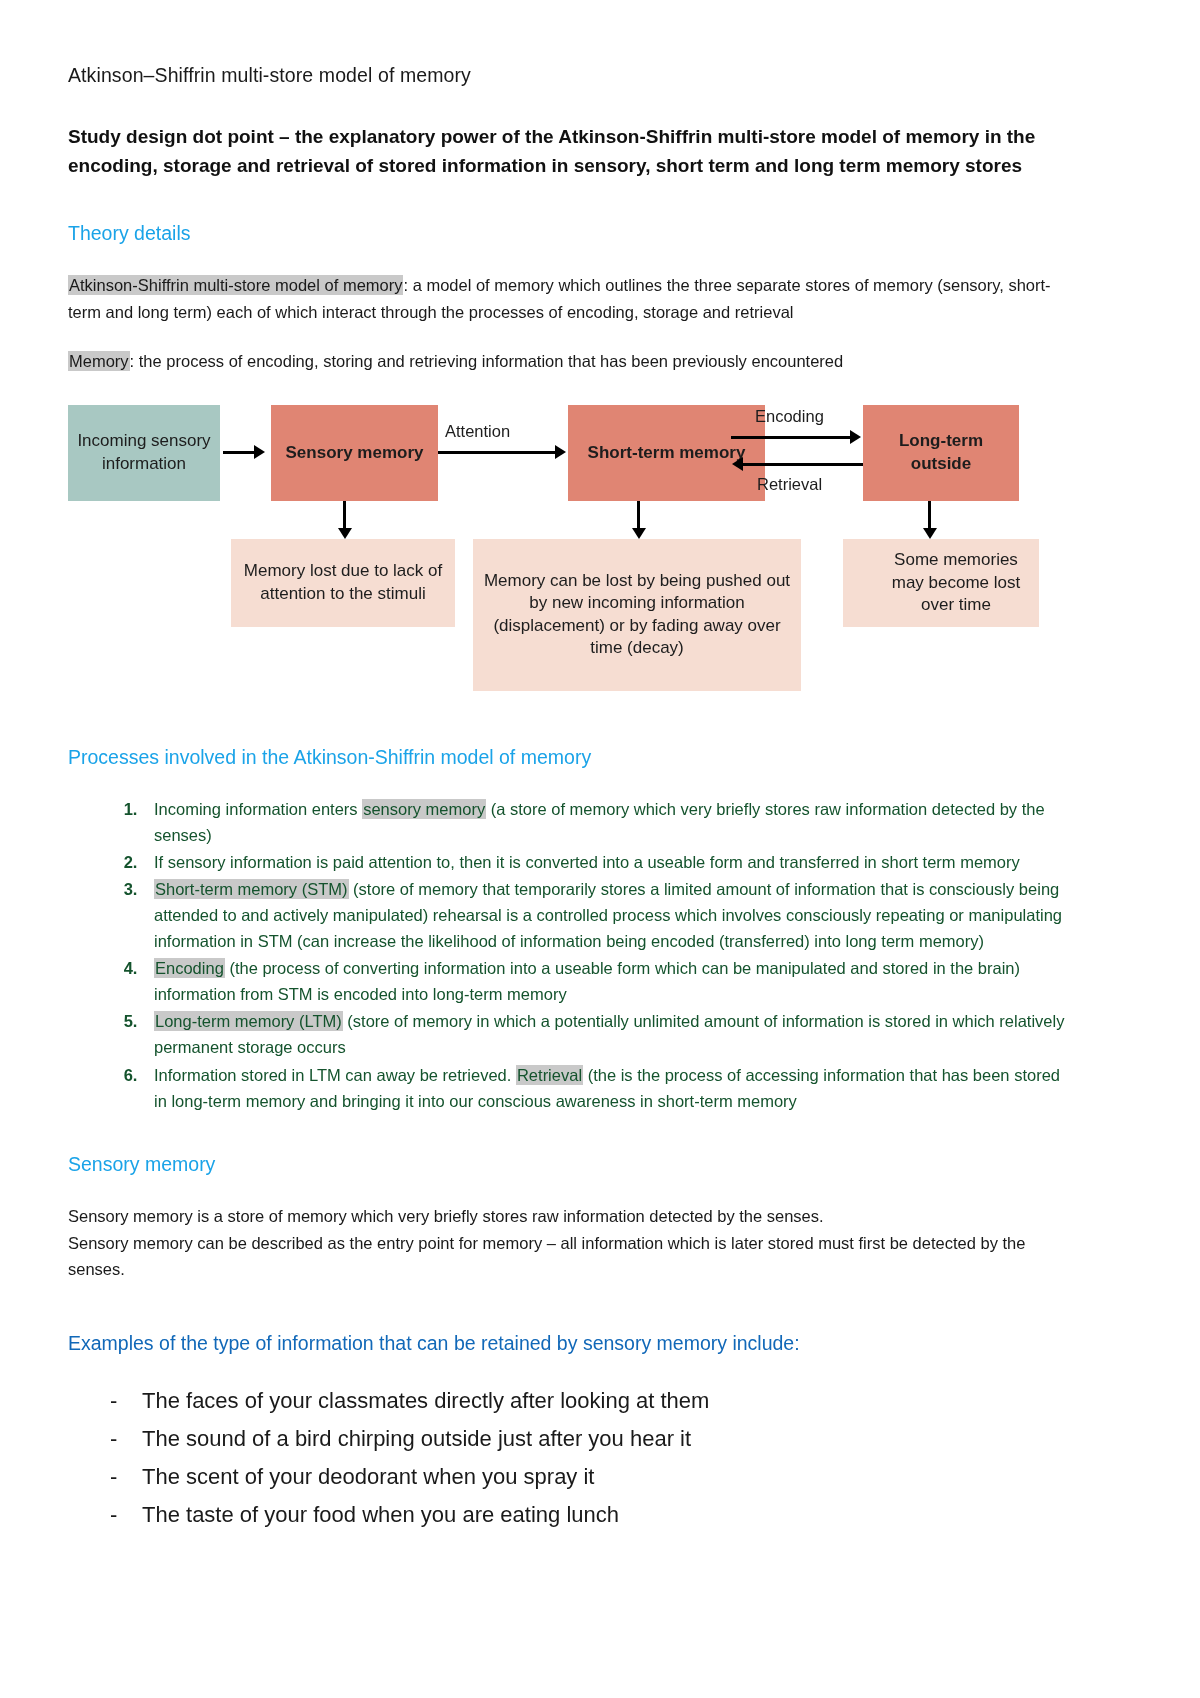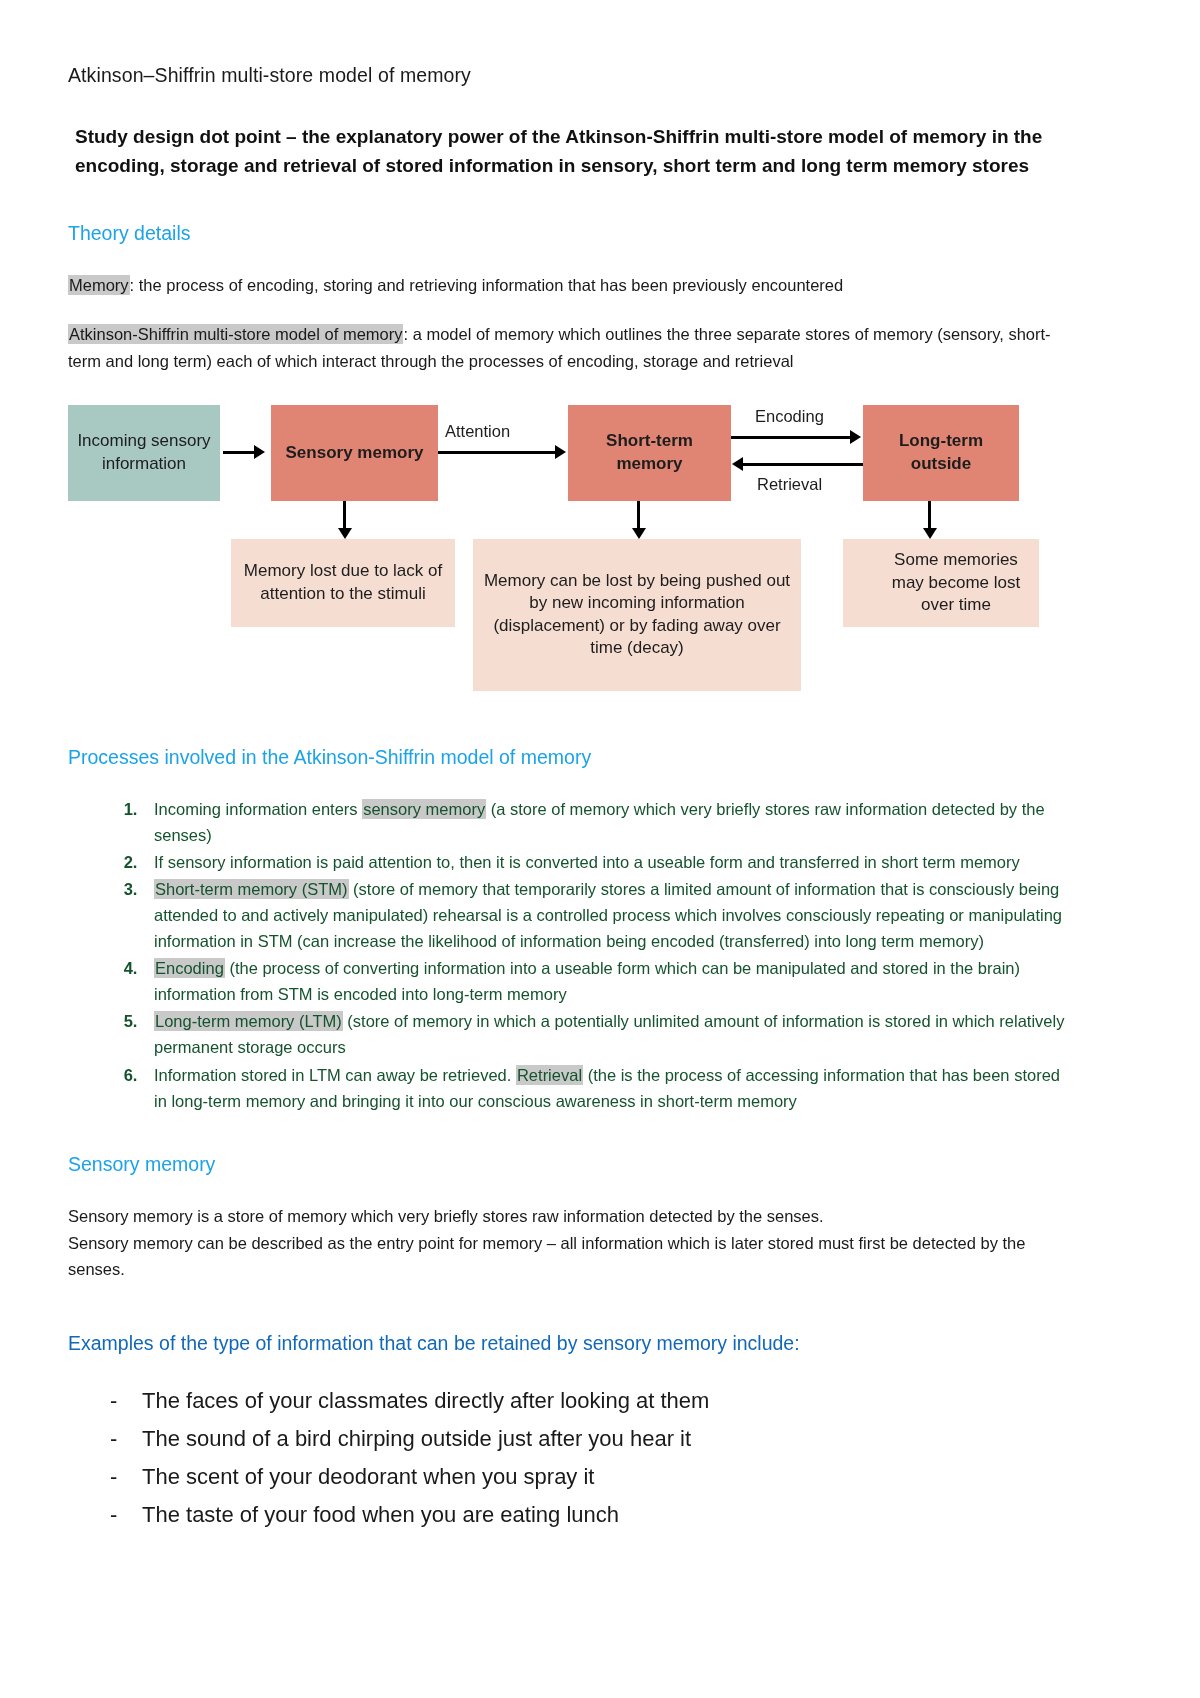--- a/index.html
+++ b/index.html
@@ -26,21 +26,21 @@
     font-weight: 400;
     color: #1a1a1a;
     letter-spacing: 0.1px;
     margin: 0 0 34px 0;
     line-height: 1.4;
   }
   .study-dot {
     font-size: 19px;
     font-weight: bold;
     line-height: 1.52;
-    margin: 0 0 40px 7px;
+    margin: 0 0 40px 0;
     color: #111111;
     max-width: 990px;
   }
   h2.section-heading {
     font-size: 19.5px;
     font-weight: 400;
     color: #1aa3e8;
     margin: 0 0 26px 0;
     line-height: 1.3;
   }
@@ -162,45 +162,45 @@
 
 <div class="page">
 
   <h1 class="doc-title">Atkinson–Shiffrin multi-store model of memory</h1>
 
   <p class="study-dot">Study design dot point – the explanatory power of the Atkinson-Shiffrin multi-store model of memory in the encoding, storage and retrieval of stored information in sensory, short term and long term memory stores</p>
 
   <h2 class="section-heading">Theory details</h2>
 
   <p class="body-text">
+    <span class="hl">Atkinson-Shiffrin multi-store model of memory</span><span>: a model of memory which outlines the three separate stores of memory (sensory, short-term and long term) each of which interact through the processes of encoding, storage and retrieval</span>
+  </p>
+
+  <p class="body-text">
     <span class="hl">Memory</span><span>: the process of encoding, storing and retrieving information that has been previously encountered</span>
-  </p>
-
-  <p class="body-text">
-    <span class="hl">Atkinson-Shiffrin multi-store model of memory</span><span>: a model of memory which outlines the three separate stores of memory (sensory, short-term and long term) each of which interact through the processes of encoding, storage and retrieval</span>
   </p>
 
   <div class="diagram">
 
     <div class="dbox teal" style="left:0px; top:8px; width:152px; height:96px;">
       <span>Incoming sensory information</span>
     </div>
 
     <div class="arrow-h" style="left:155px; top:54px; width:32px;"></div>
     <div class="head-r" style="left:186px; top:48.5px;"></div>
 
     <div class="dbox salmon" style="left:203px; top:8px; width:167px; height:96px;">
       <span>Sensory memory</span>
     </div>
 
     <div class="arrow-h" style="left:370px; top:54px; width:118px;"></div>
     <div class="head-r" style="left:487px; top:48.5px;"></div>
     <div class="arrow-label" style="left:377px; top:25px;">Attention</div>
 
-    <div class="dbox salmon" style="left:500px; top:8px; width:163px; height:96px;">
+    <div class="dbox salmon" style="left:500px; top:8px; width:197px; height:96px;">
       <span>Short-term memory</span>
     </div>
 
     <div class="arrow-h" style="left:663px; top:39px; width:120px;"></div>
     <div class="head-r" style="left:782px; top:33.5px;"></div>
     <div class="arrow-label" style="left:687px; top:10px;">Encoding</div>
 
     <div class="arrow-h" style="left:675px; top:66px; width:120px;"></div>
     <div class="head-l" style="left:664px; top:60.5px;"></div>
     <div class="arrow-label" style="left:689px; top:78px;">Retrieval</div>

